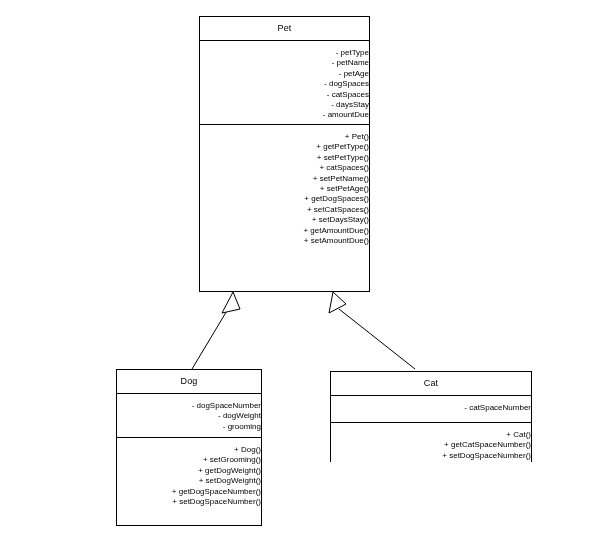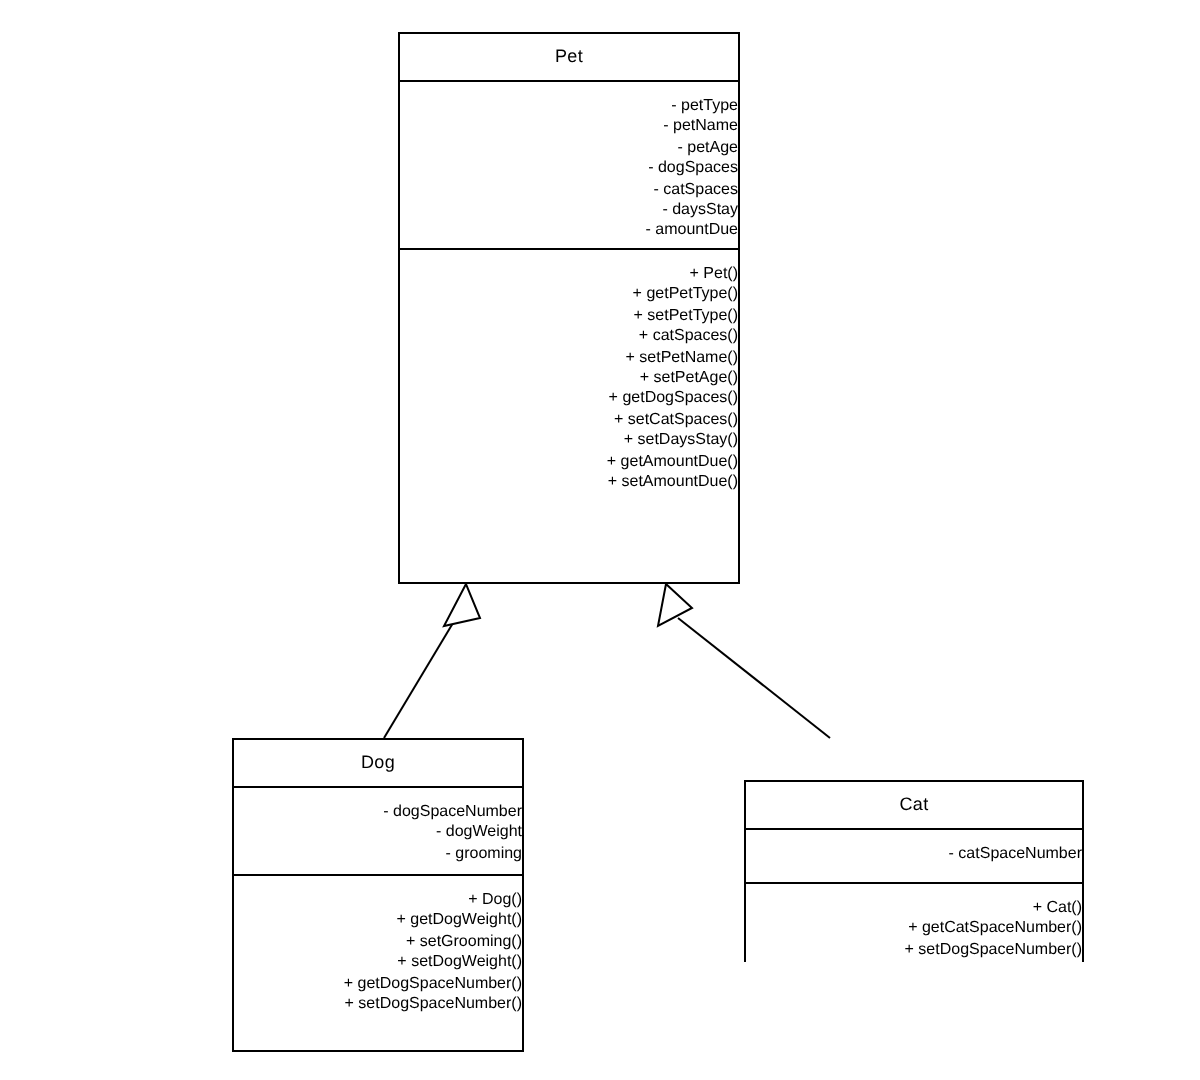--- a/index.html
+++ b/index.html
@@ -113,29 +113,29 @@
 
   <div class="uml-class" id="class-dog" style="left:116px; top:369px; width:146px; height:157px;">
     <div class="class-title">Dog</div>
     <div class="class-section attributes" style="height:44px;">
       <div class="member">- dogSpaceNumber</div>
       <div class="member">- dogWeight</div>
       <div class="member">- grooming</div>
     </div>
     <div class="class-section methods">
       <div class="member">+ Dog()</div>
+      <div class="member">+ setGrooming()</div>
       <div class="member">+ getDogWeight()</div>
-      <div class="member">+ setGrooming()</div>
       <div class="member">+ setDogWeight()</div>
       <div class="member">+ getDogSpaceNumber()</div>
       <div class="member">+ setDogSpaceNumber()</div>
     </div>
   </div>
 
-  <div class="uml-class" id="class-cat" style="left:330px; top:390px; width:170px; height:91px;margin-left:42px;">
+  <div class="uml-class" id="class-cat" style="left:330px; top:371px; width:202px; height:91px;">
     <div class="class-title">Cat</div>
     <div class="class-section attributes" style="height:27px;">
       <div class="member">- catSpaceNumber</div>
     </div>
     <div class="class-section methods">
       <div class="member">+ Cat()</div>
       <div class="member">+ getCatSpaceNumber()</div>
       <div class="member">+ setDogSpaceNumber()</div>
     </div>
   </div>

